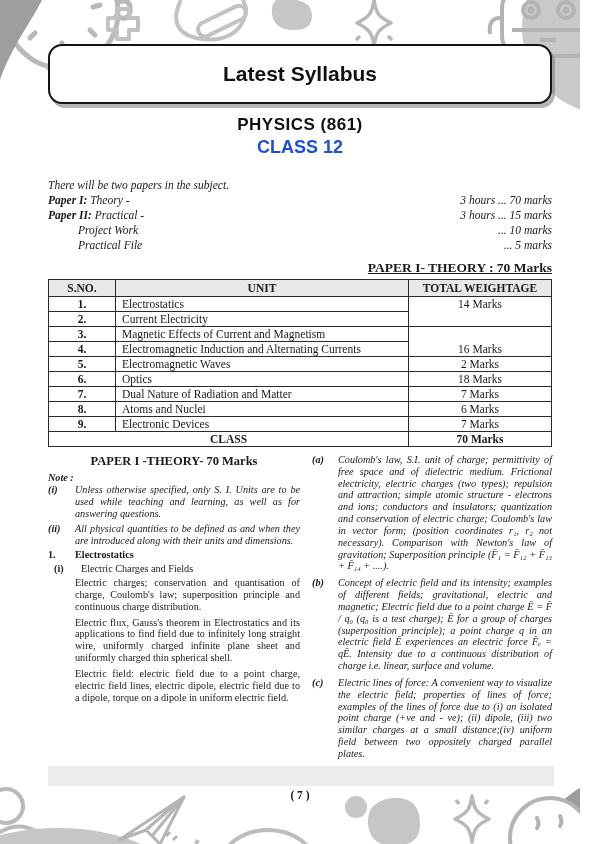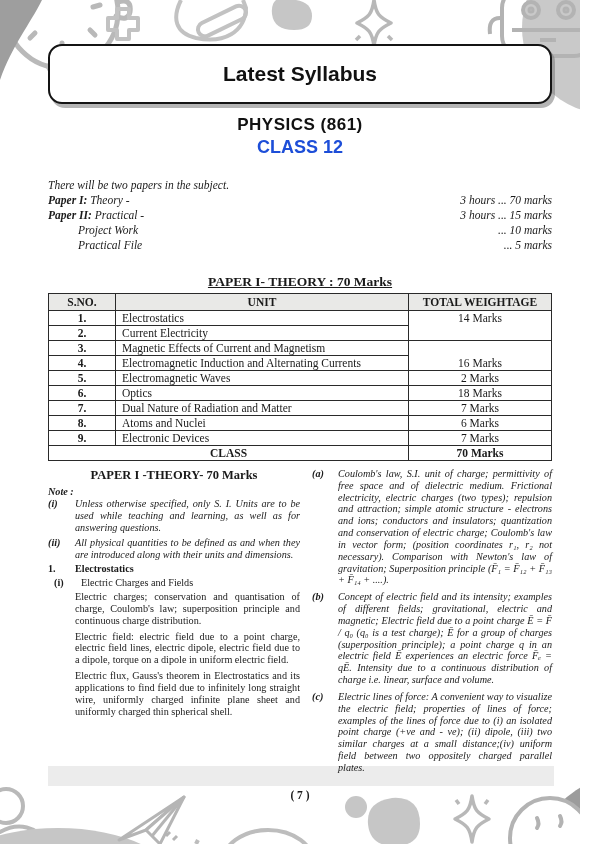--- a/index.html
+++ b/index.html
@@ -17,21 +17,21 @@
               font-weight:bold;font-size:17px;letter-spacing:.5px;color:#111;}
   .page-subtitle{margin-top:2px;text-align:center;font-family:"Liberation Sans",sans-serif;
                  font-weight:bold;font-size:18px;color:#1d4ed8;}
 
   .intro{margin-top:20px;font-style:italic;font-size:11.5px;line-height:15px;}
   .intro-row{display:flex;justify-content:space-between;}
   .intro-left{white-space:pre-wrap;}
   .intro-label{font-weight:bold;}
   .intro-indent{padding-left:30px;}
 
-  .table-title{margin:21px 0 3px;text-align:center;font-weight:bold;font-size:13.5px;text-decoration:underline;}
+  .table-title{margin:7px 0 3px;text-align:right;font-weight:bold;font-size:13.5px;text-decoration:underline;}
 
   table.syllabus{width:100%;border-collapse:collapse;font-size:11.5px;}
   table.syllabus th,table.syllabus td{border:1px solid #2a2a2a;padding:1px 6px;}
   table.syllabus{border:1.5px solid #2a2a2a;}
   table.syllabus th{background:#e9e9e7;font-weight:bold;text-align:center;padding:2px 6px;}
   td.c-sno{width:54px;text-align:center;font-weight:bold;}
   td.c-unit{text-align:left;padding-left:12px;}
   td.c-weight{width:130px;text-align:center;}
   td.va-top{vertical-align:top;}
   td.va-bottom{vertical-align:bottom;}
@@ -252,22 +252,22 @@
         </div>
         <div class="section-row">
           <span class="marker">1.</span>
           <span class="txt">Electrostatics</span>
         </div>
         <div class="subsection-row">
           <span class="marker">(i)</span>
           <span class="txt">Electric Charges and Fields</span>
         </div>
         <p class="para">Electric charges; conservation and quantisation of charge, Coulomb's law; superposition principle and continuous charge distribution.</p>
+        <p class="para">Electric flux, Gauss's theorem in Electrostatics and its applications to find field due to infinitely long straight wire, uniformly charged infinite plane sheet and uniformly charged thin spherical shell.</p>
         <p class="para">Electric field: electric field due to a point charge, electric field lines, electric dipole, electric field due to a dipole, torque on a dipole in uniform electric field.</p>
-        <p class="para">Electric flux, Gauss's theorem in Electrostatics and its applications to find field due to infinitely long straight wire, uniformly charged infinite plane sheet and uniformly charged thin spherical shell.</p>
       </div>
 
       <div class="col-right">
         <div class="rhang">
           <span class="marker">(a)</span>
           <span class="txt">Coulomb's law, S.I. unit of charge; permittivity of free space and of dielectric medium. Frictional electricity, electric charges (two types); repulsion and attraction; simple atomic structure - electrons and ions; conductors and insulators; quantization and conservation of electric charge; Coulomb's law in vector form; (position coordinates r₁, r₂ not necessary). Comparison with Newton's law of gravitation; Superposition principle (F̄₁ = F̄₁₂ + F̄₁₃ + F̄₁₄ + ....).</span>
         </div>
         <div class="rhang">
           <span class="marker">(b)</span>
           <span class="txt">Concept of electric field and its intensity; examples of different fields; gravitational, electric and magnetic; Electric field due to a point charge Ē = F̄ / q₀ (q₀ is a test charge); Ē for a group of charges (superposition principle); a point charge q in an electric field Ē experiences an electric force F̄ₑ = qĒ. Intensity due to a continuous distribution of charge i.e. linear, surface and volume.</span>

